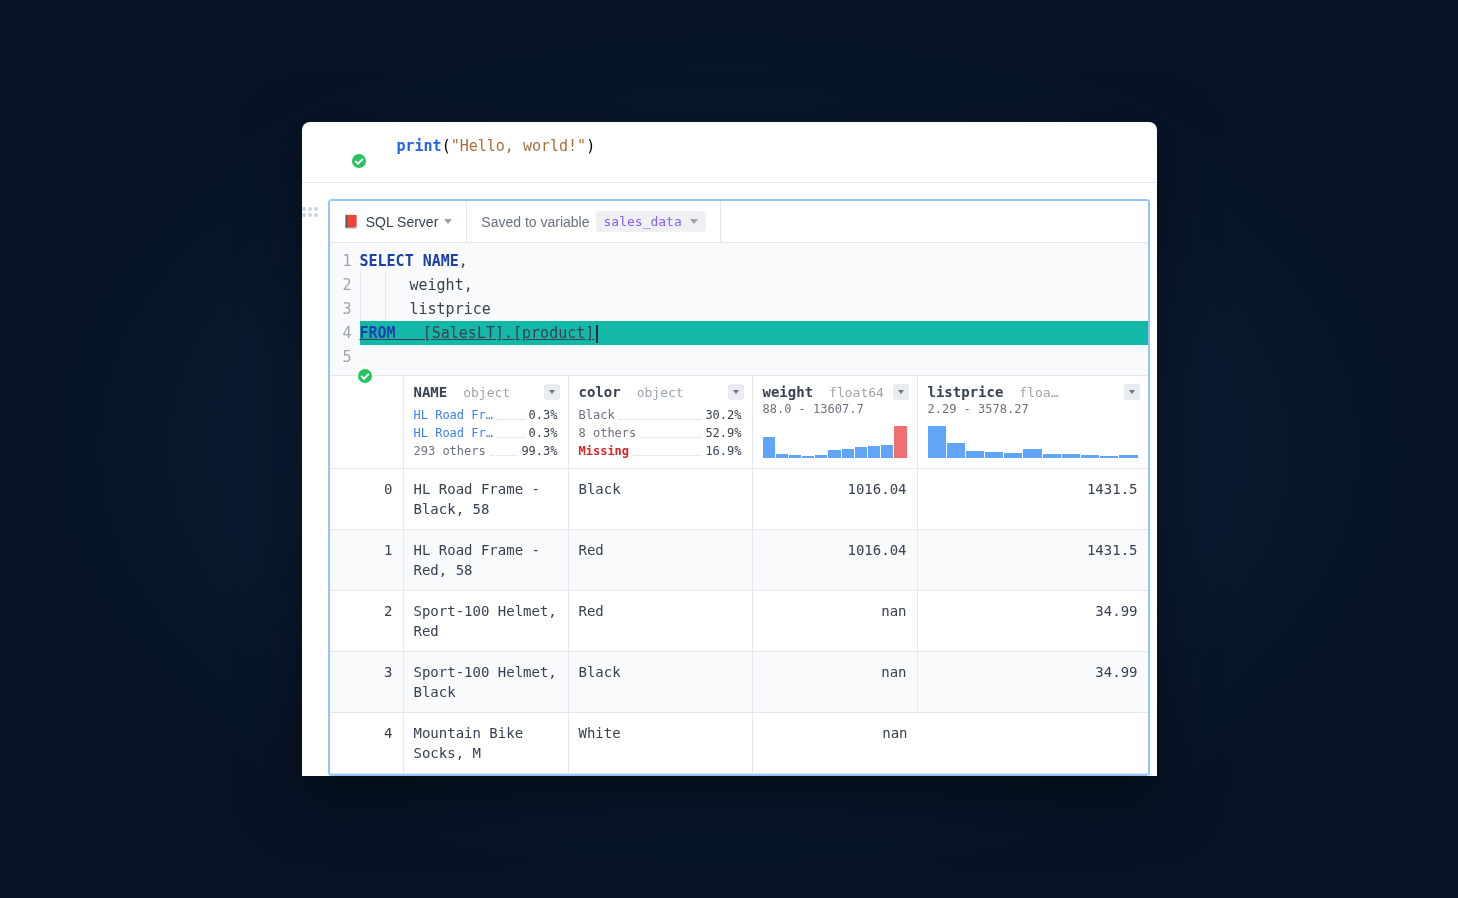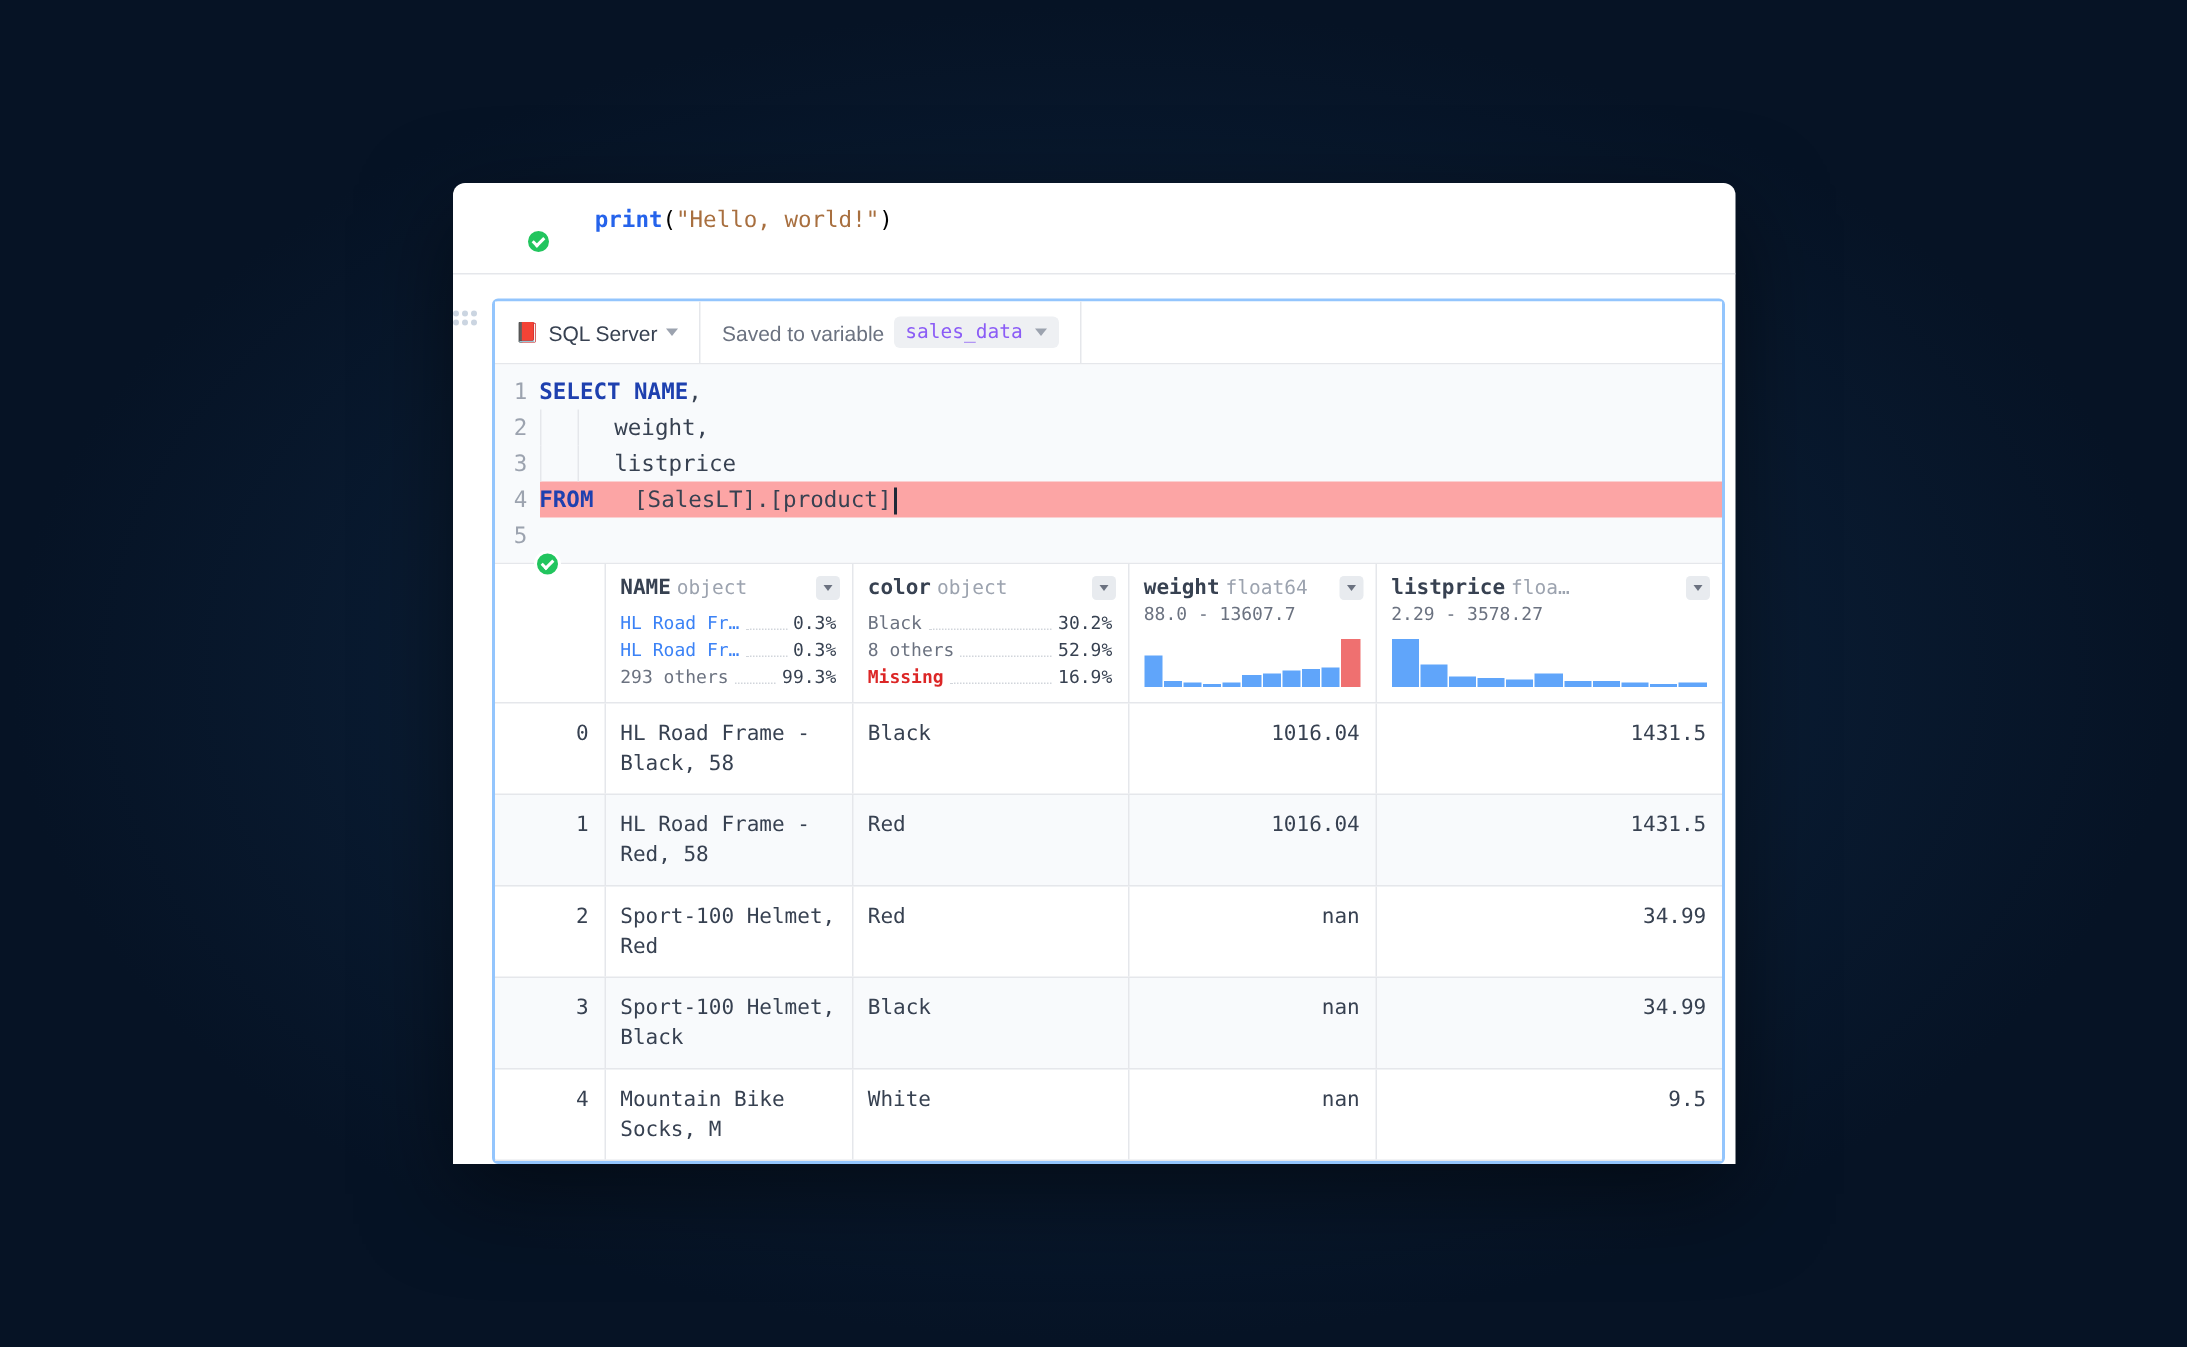--- a/index.html
+++ b/index.html
@@ -142,21 +142,21 @@
     }
     .code-body {
       font-family: 'Menlo', monospace;
       font-size: 15px;
       line-height: 24px;
       color: #374151;
       flex: 1;
     }
     .code-body .kw2 { color: #1e40af; font-weight: 700; }
     .indent-guide { border-left: 1px solid #e5e7eb; display: inline-block; height: 24px; vertical-align: top; margin-right: 24px; }
-    .active-line { background: #fca5a5; display: block; }
+    .active-line { background: #14b8a6; display: block; text-decoration: underline; }
     .cursor-bar { border-left: 2px solid #1f2937; display:inline-block; height:18px; vertical-align:middle; margin-left:2px;}
     .check-badge2 {
       position: absolute;
       left: 26px;
       bottom: -10px;
       width: 18px;
       height: 18px;
       background: #22c55e;
       border-radius: 50%;
       border: 2px solid #fff;
@@ -196,21 +196,21 @@
       border-right: 1px solid #e5e7eb;
       padding: 8px 10px;
       position: relative;
     }
     .dt-col:last-child { border-right: none; }
     .col-w1 { width: 165px; }
     .col-w2 { width: 184px; }
     .col-w3 { width: 165px; }
     .col-w4 { flex: 1; }
     .col-title { font-weight: 700; color: #374151; font-size: 14px; }
-    .col-type { color: #9ca3af; font-size: 13px; margin-left: 4px; }
+    .col-type { color: #9ca3af; font-size: 13px; margin-left: 16px; }
     .col-expand {
       position: absolute;
       right: 8px;
       top: 8px;
       width: 16px;
       height: 16px;
       background: #e8ebef;
       border-radius: 3px;
       display: flex;
       align-items: center;
@@ -426,18 +426,17 @@
     <div class="dt-cell col-w1">Sport-100 Helmet, Black</div>
     <div class="dt-cell col-w2">Black</div>
     <div class="dt-cell col-w3 num-right">nan</div>
     <div class="dt-cell col-w4 num-right">34.99</div>
   </div>
           <div class="dt-row">
     <div class="dt-idx dt-cell">4</div>
     <div class="dt-cell col-w1">Mountain Bike Socks, M</div>
     <div class="dt-cell col-w2">White</div>
     <div class="dt-cell col-w3 num-right">nan</div>
-    <div class="dt-cell col-w4 num-right">9.5</div>
   </div>
         </div>
     </div>
   </div>
 </div>
 
 </body></html>

